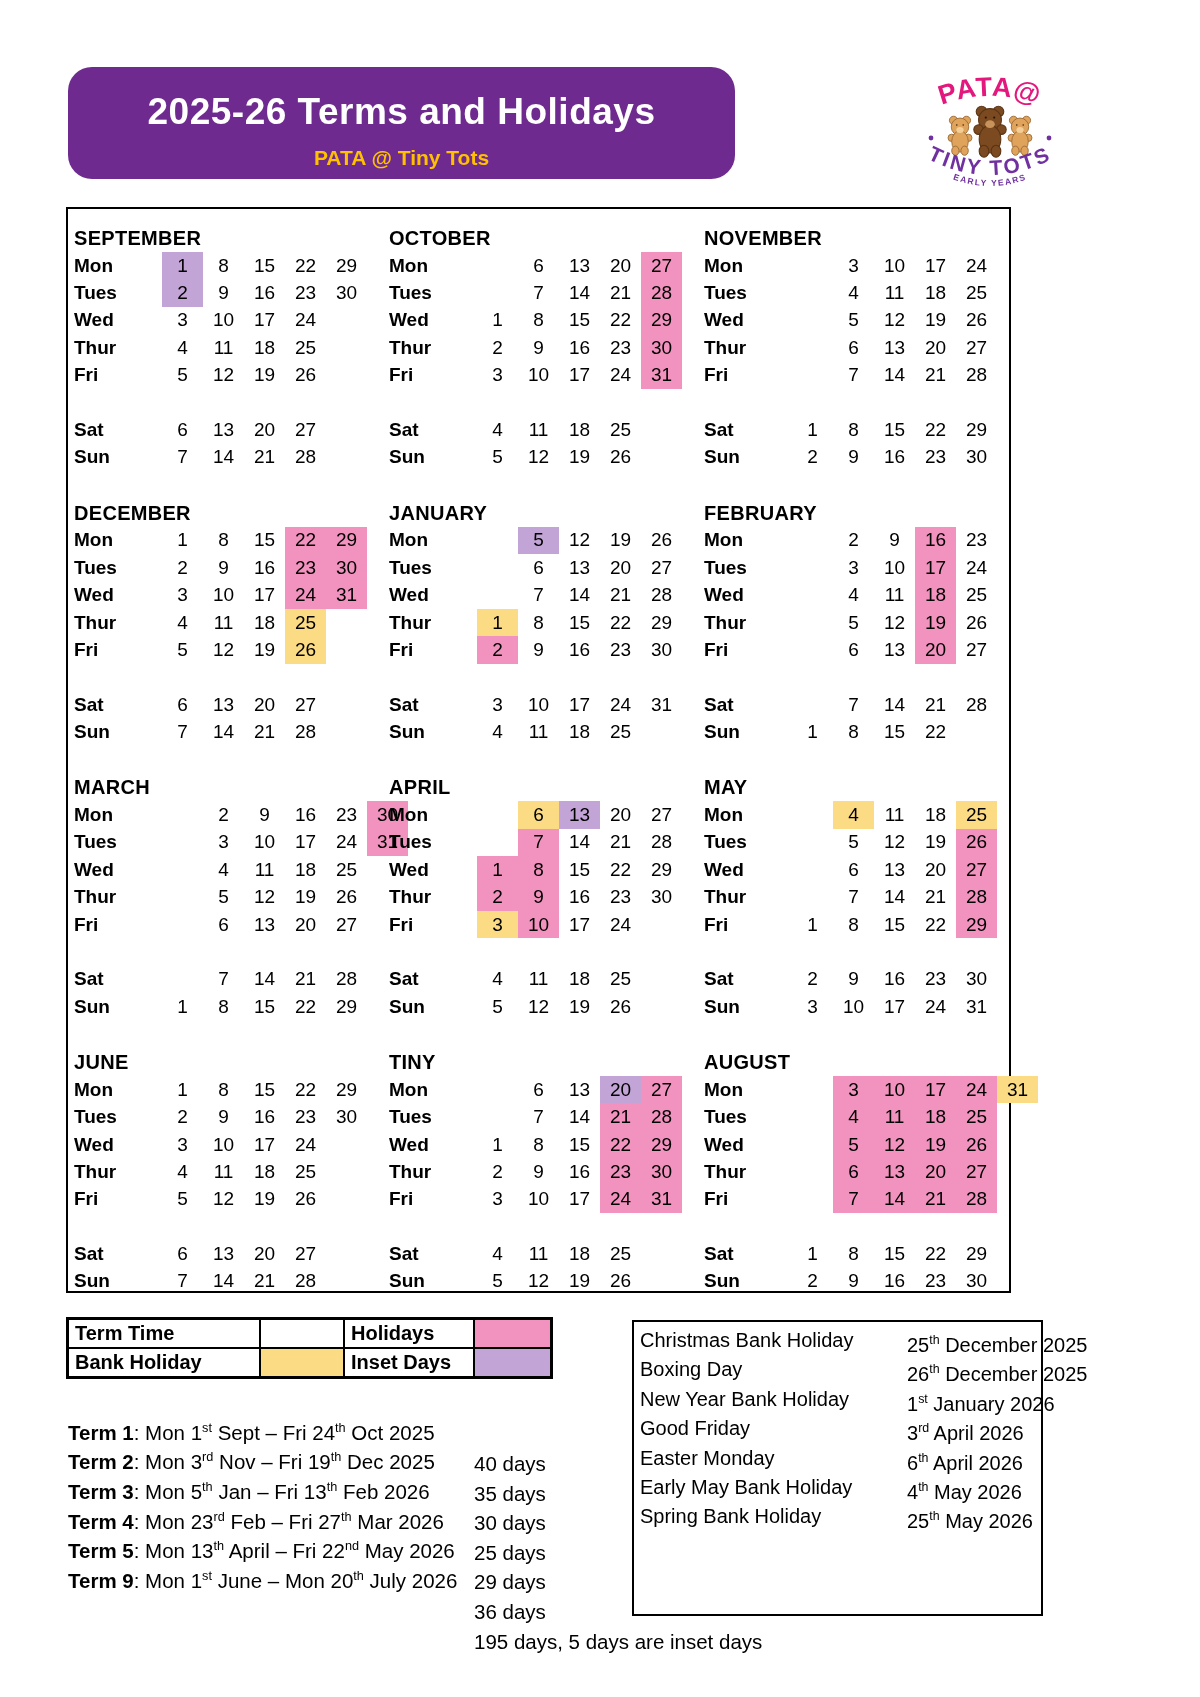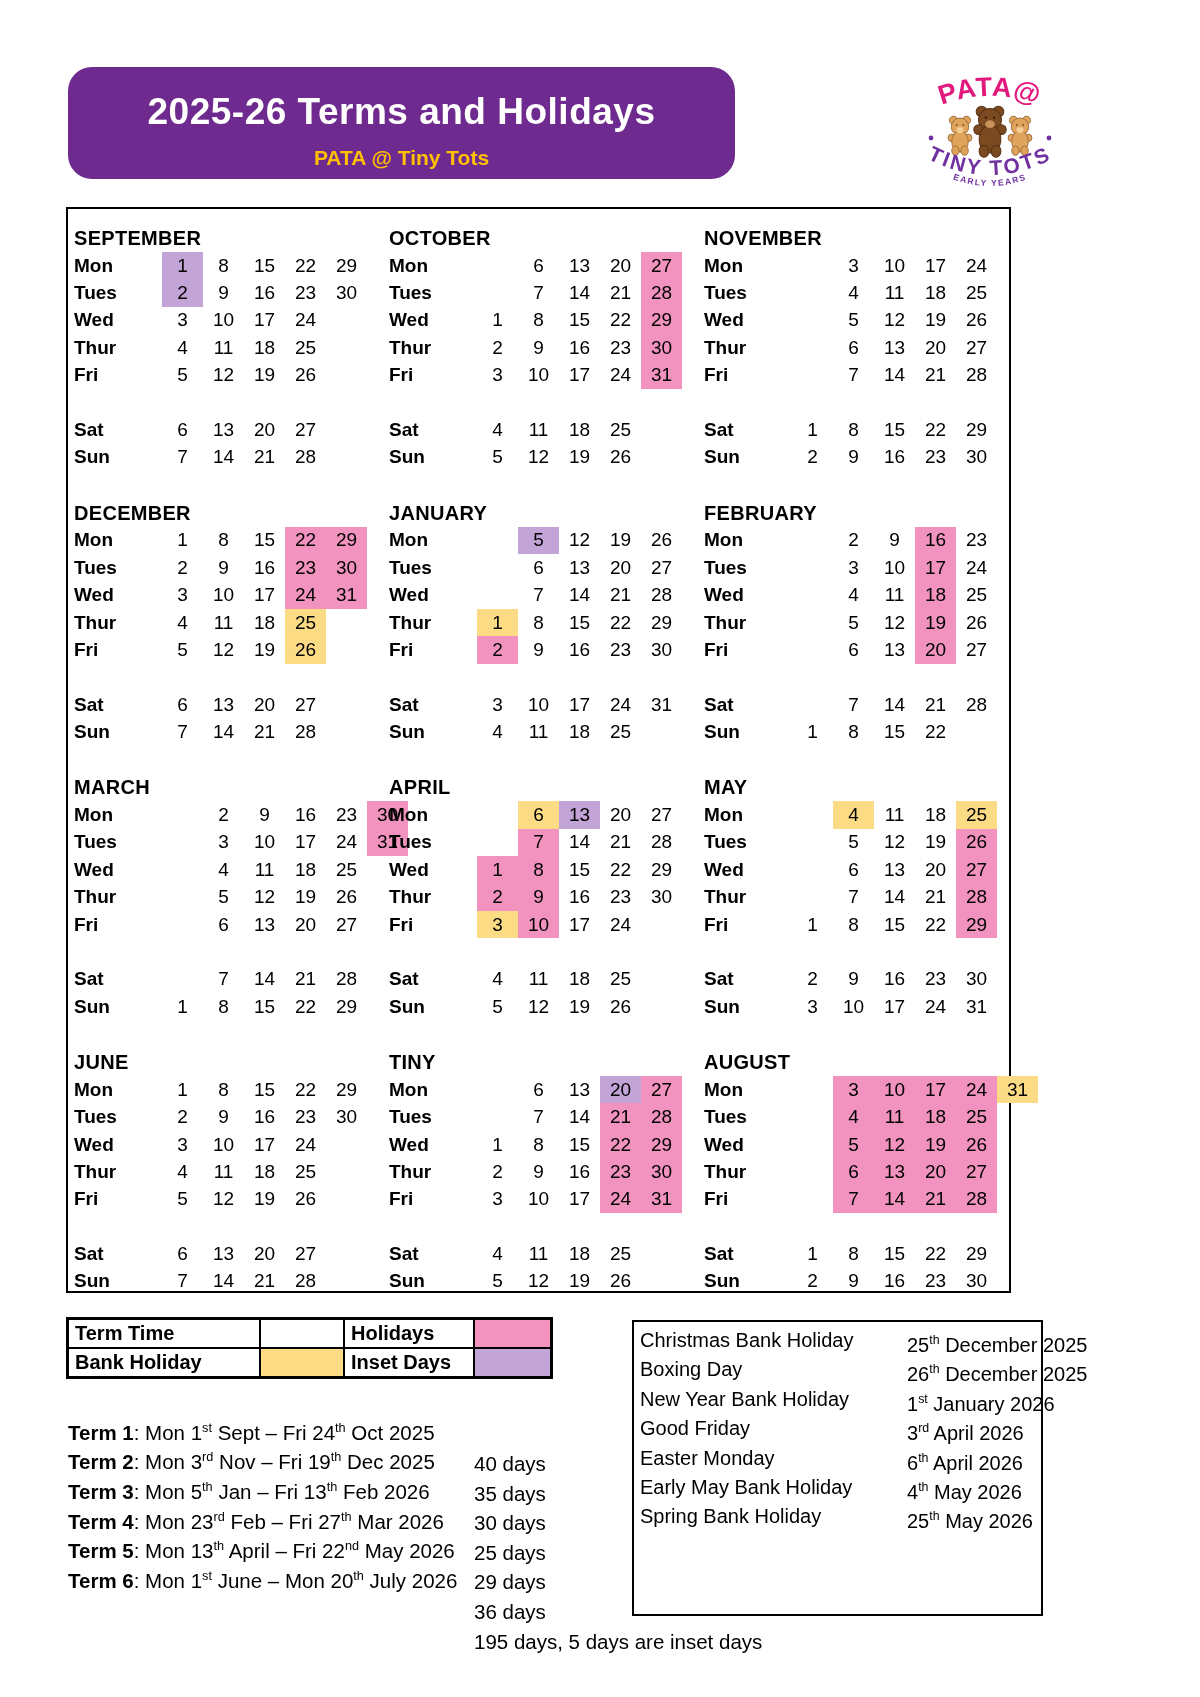--- a/index.html
+++ b/index.html
@@ -869,21 +869,21 @@
     <div class="lg-cell lg-label">Inset Days</div>
     <div class="lg-cell lg-swatch sw-inset"></div>
   </div>
 
 <div class="terms" id="terms-list">
     <div class="term-line"><span><b>Term 1</b>: Mon 1<sup>st</sup> Sept –  Fri 24<sup>th</sup> Oct 2025</span><span class="term-days">40 days</span></div>
     <div class="term-line"><span><b>Term 2</b>: Mon 3<sup>rd</sup> Nov – Fri 19<sup>th</sup> Dec 2025</span><span class="term-days">35 days</span></div>
     <div class="term-line"><span><b>Term 3</b>: Mon 5<sup>th</sup> Jan – Fri 13<sup>th</sup> Feb 2026</span><span class="term-days">30 days</span></div>
     <div class="term-line"><span><b>Term 4</b>: Mon 23<sup>rd</sup> Feb – Fri 27<sup>th</sup> Mar 2026</span><span class="term-days">25 days</span></div>
     <div class="term-line"><span><b>Term 5</b>: Mon 13<sup>th</sup> April – Fri 22<sup>nd</sup> May 2026</span><span class="term-days">29 days</span></div>
-    <div class="term-line"><span><b>Term 6</b>: Mon 1<sup>st</sup> June – Mon 20<sup>th</sup> July 2026</span><span class="term-days">36 days</span></div>
+    <div class="term-line"><span><b>Term 9</b>: Mon 1<sup>st</sup> June – Mon 20<sup>th</sup> July 2026</span><span class="term-days">36 days</span></div>
     <div class="term-line">
       <span class="term-days total-val">195 days, 5 days are inset days</span>
     </div>
   </div>
 
 <div class="bhbox" id="bank-holidays">
     <div class="bh-row"><span>Christmas Bank Holiday</span><span class="bh-date">25<sup>th</sup> December 2025</span></div>
     <div class="bh-row"><span>Boxing Day</span><span class="bh-date">26<sup>th</sup> December 2025</span></div>
     <div class="bh-row"><span>New Year Bank Holiday</span><span class="bh-date">1<sup>st</sup> January 2026</span></div>
     <div class="bh-row"><span>Good Friday</span><span class="bh-date">3<sup>rd</sup> April 2026</span></div>

